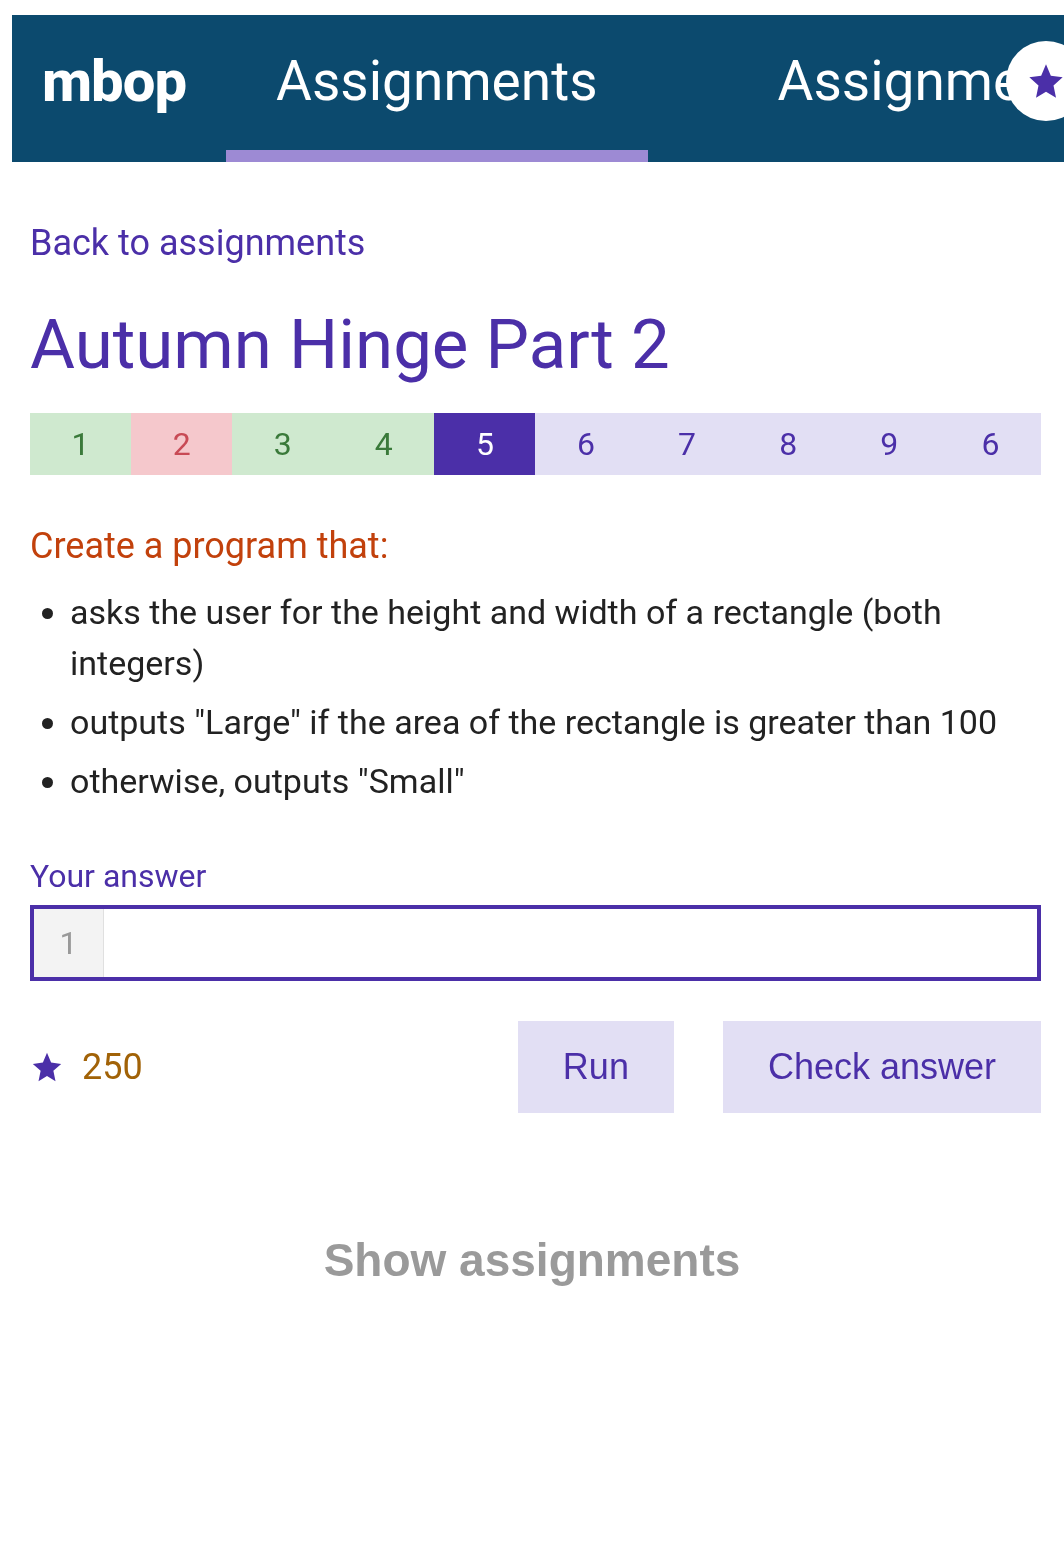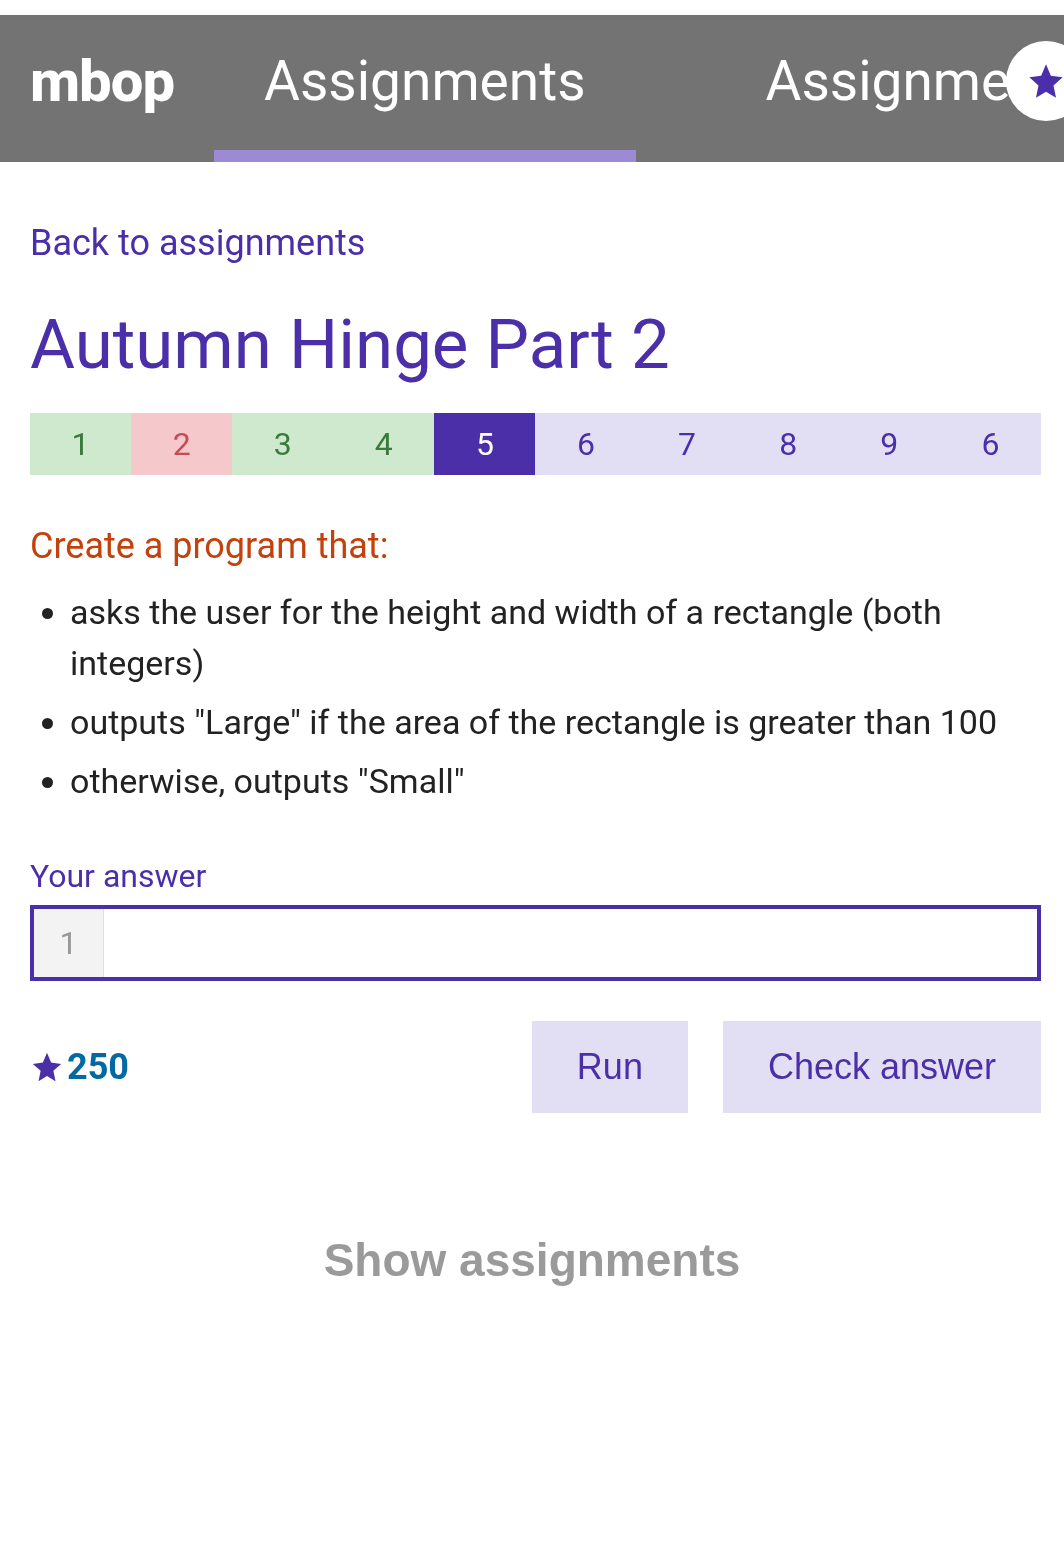--- a/index.html
+++ b/index.html
@@ -3,26 +3,27 @@
   <meta charset="utf-8">
   <style>
     * { box-sizing: border-box; margin: 0; padding: 0; }
     body {
       font-family: -apple-system, Roboto, "Helvetica Neue", Arial, sans-serif;
       background: #fff;
       width: 1064px;
       overflow-x: hidden;
     }
     .header {
-      background: #737373;
+      background: #0c4a6e;
       display: flex;
       align-items: center;
       padding: 0 30px;
       position: relative;
       height: 162px;
+      margin-left: 12px;
     }
     .top-white-strip {
       position: absolute;
       top: 0; left: 0; right: 0;
       height: 15px;
       background: #fff;
     }
     .logo {
       color: #fff;
       font-size: 58px;
@@ -146,33 +147,32 @@
       background: #fff;
     }
     .action-row {
       display: flex;
       align-items: center;
       justify-content: space-between;
     }
     .points {
       display: flex;
       align-items: center;
-      gap: 3px;
-      color: #0369a1;
-      font-size: 36px;
-      font-weight: bold;
+      gap: 18px;
+      color: #a16207;
+      font-size: 36px;
     }
     .points svg {
       width: 34px;
       height: 34px;
       fill: #4b2fa8;
     }
     .buttons {
       display: flex;
-      gap: 35px;
+      gap: 49px;
     }
     .btn {
       background: #e2dff4;
       color: #4b2fa8;
       font-size: 36px;
       padding: 25px 45px;
       cursor: pointer;
       border: none;
     }
     .footer {

